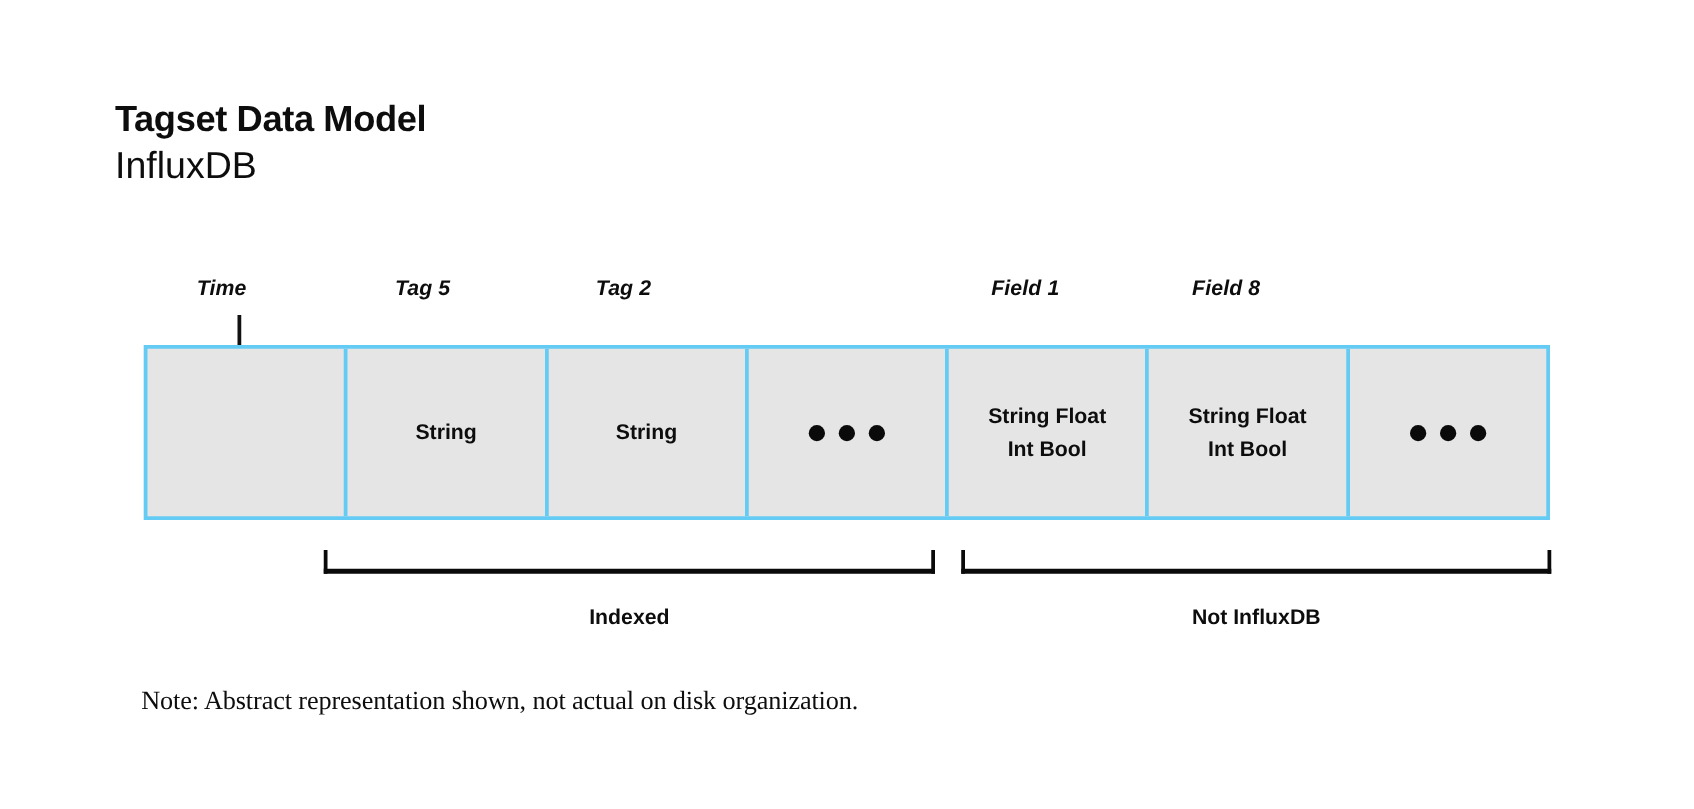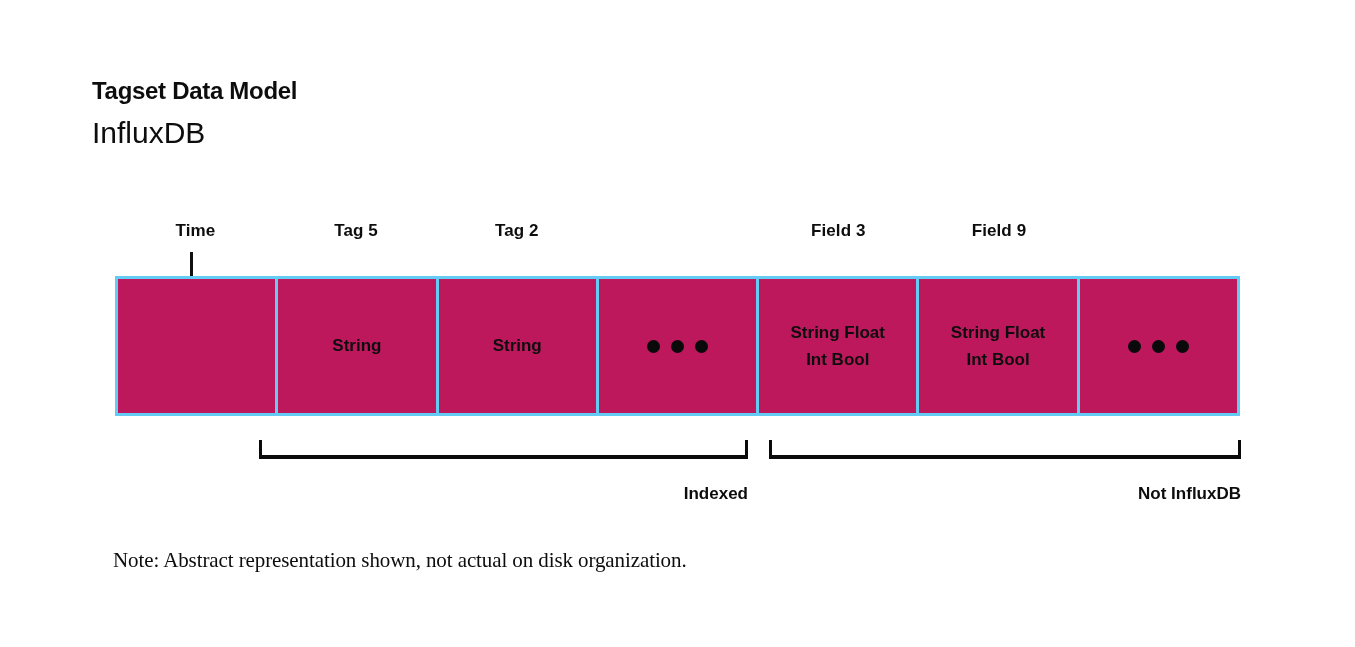--- a/index.html
+++ b/index.html
@@ -11,48 +11,49 @@
     width: 1355px; height: 647px;
     background: #ffffff;
     position: relative;
     overflow: hidden;
     font-family: "Liberation Sans", sans-serif;
     color: var(--ink);
   }
 
   .title {
     position: absolute; left: 92px; top: 61px;
-    font-size: 24px; font-weight: 800; letter-spacing: -0.3px;
+    font-size: 29px; font-weight: 800; letter-spacing: -0.3px;
   }
   .subtitle {
     position: absolute; left: 92px; top: 116px;
     font-size: 30px; font-weight: 400;
   }
 
   .headers {
-    position: absolute; left: 115px; top: 221px; width: 1125px;
+    position: absolute; left: 97px; top: 221px; width: 1125px;
     display: flex;
+    font-style: italic;
   }
   .headers .h {
     flex: 1; text-align: center;
     font-size: 17px; font-weight: 700; letter-spacing: 0.1px;
   }
 
   .time-tick {
     position: absolute; left: 190px; top: 252px;
     width: 3px; height: 55px; background: #111111;
   }
 
   .row {
     position: absolute; left: 115px; top: 276px;
     width: 1125px; height: 140px;
     display: flex;
     border: 3px solid var(--box-border);
     box-sizing: border-box;
-    background: #be185d;
+    background: #e5e5e5;
   }
   .cell {
     flex: 1;
     border-right: 3px solid var(--box-border);
     display: flex; align-items: center; justify-content: center;
     text-align: center;
     font-size: 17px; font-weight: 700; line-height: 1.6;
   }
   .cell:last-child { border-right: none; }
   .cell-lines .ln { display: block; }
@@ -65,43 +66,43 @@
     border-left: 3px solid #0a0a0a;
     border-right: 3px solid #0a0a0a;
     border-bottom: 4px solid #0a0a0a;
     box-sizing: border-box;
   }
   .bracket-indexed   { left: 259px; width: 489px; }
   .bracket-notindexed{ left: 769px; width: 472px; }
 
   .bracket-label {
     position: absolute; top: 484px;
-    font-size: 17px; font-weight: 700; text-align: right;
+    font-size: 17px; font-weight: 700; text-align: center;
   }
   .label-indexed    { left: 259px; width: 489px; }
   .label-notindexed { left: 769px; width: 472px; }
 
   .note {
     position: absolute; left: 113px; top: 548px;
     font-size: 21px; font-weight: 400; letter-spacing: -0.1px; font-family: Liberation Serif, serif;
   }
 </style>
 </head>
 <body>
 
 <h1 class="title">Tagset Data Model</h1>
 <div class="subtitle">InfluxDB</div>
 
 <div class="headers">
   <div class="h">Time</div>
   <div class="h">Tag 5</div>
   <div class="h">Tag 2</div>
   <div class="h"></div>
-  <div class="h">Field 3</div>
-  <div class="h">Field 9</div>
+  <div class="h">Field 1</div>
+  <div class="h">Field 8</div>
   <div class="h"></div>
 </div>
 
 <div class="time-tick"></div>
 
 <div class="row">
   <div class="cell">
     <span></span>
   </div>
   <div class="cell">

